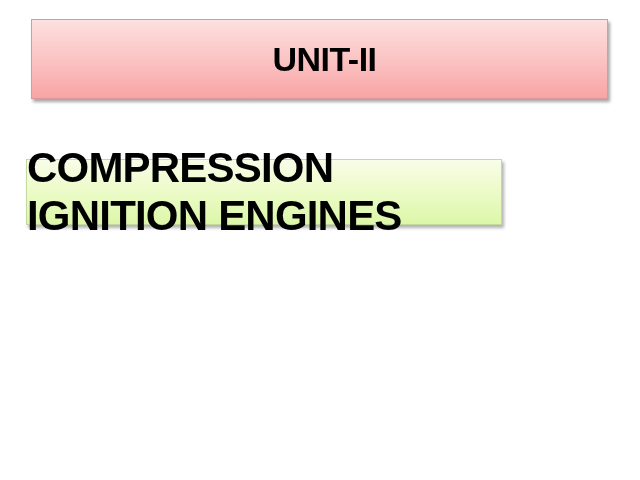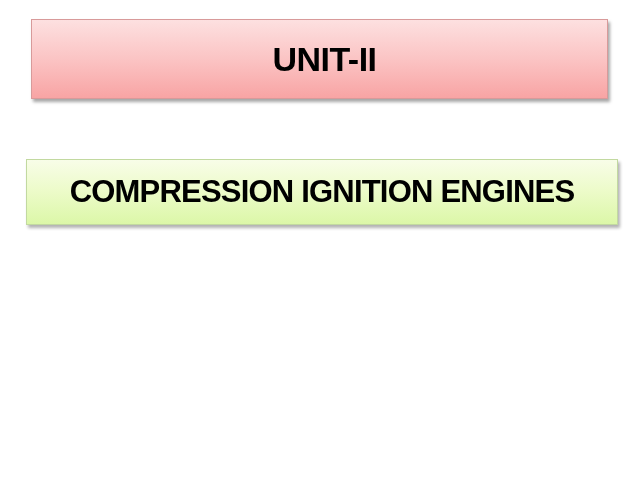--- a/index.html
+++ b/index.html
@@ -15,25 +15,25 @@
       font-weight: bold; color: #000;
     }
     .title-box {
       left: 31px; top: 19px; width: 577px; height: 80px;
       background: linear-gradient(to bottom, #fde0e0 0%, #fbc4c4 50%, #f8a4a4 100%);
       border: 1px solid #d89a9a;
       box-shadow: 2px 3px 3px rgba(0,0,0,0.35);
       font-size: 34px; letter-spacing: -0.5px; padding-left: 10px;
     }
     .subtitle-box {
-      left: 26px; top: 159px; width: 592px; height: 66px;
+      left: 26px; top: 159px; width: 476px; height: 66px;
       background: linear-gradient(to bottom, #f8fde8 0%, #ecfbc8 50%, #dcf7a8 100%);
       border: 1px solid #c2d9a0;
       box-shadow: 2px 3px 3px rgba(0,0,0,0.3);
-      font-size: 31px; letter-spacing: -0.8px;
+      font-size: 42px; letter-spacing: -0.8px;
     }
   </style>
 </head>
 <body>
 
 <div class="box title-box">
   <span>UNIT-II</span>
 </div>
 
 <div class="box subtitle-box">

